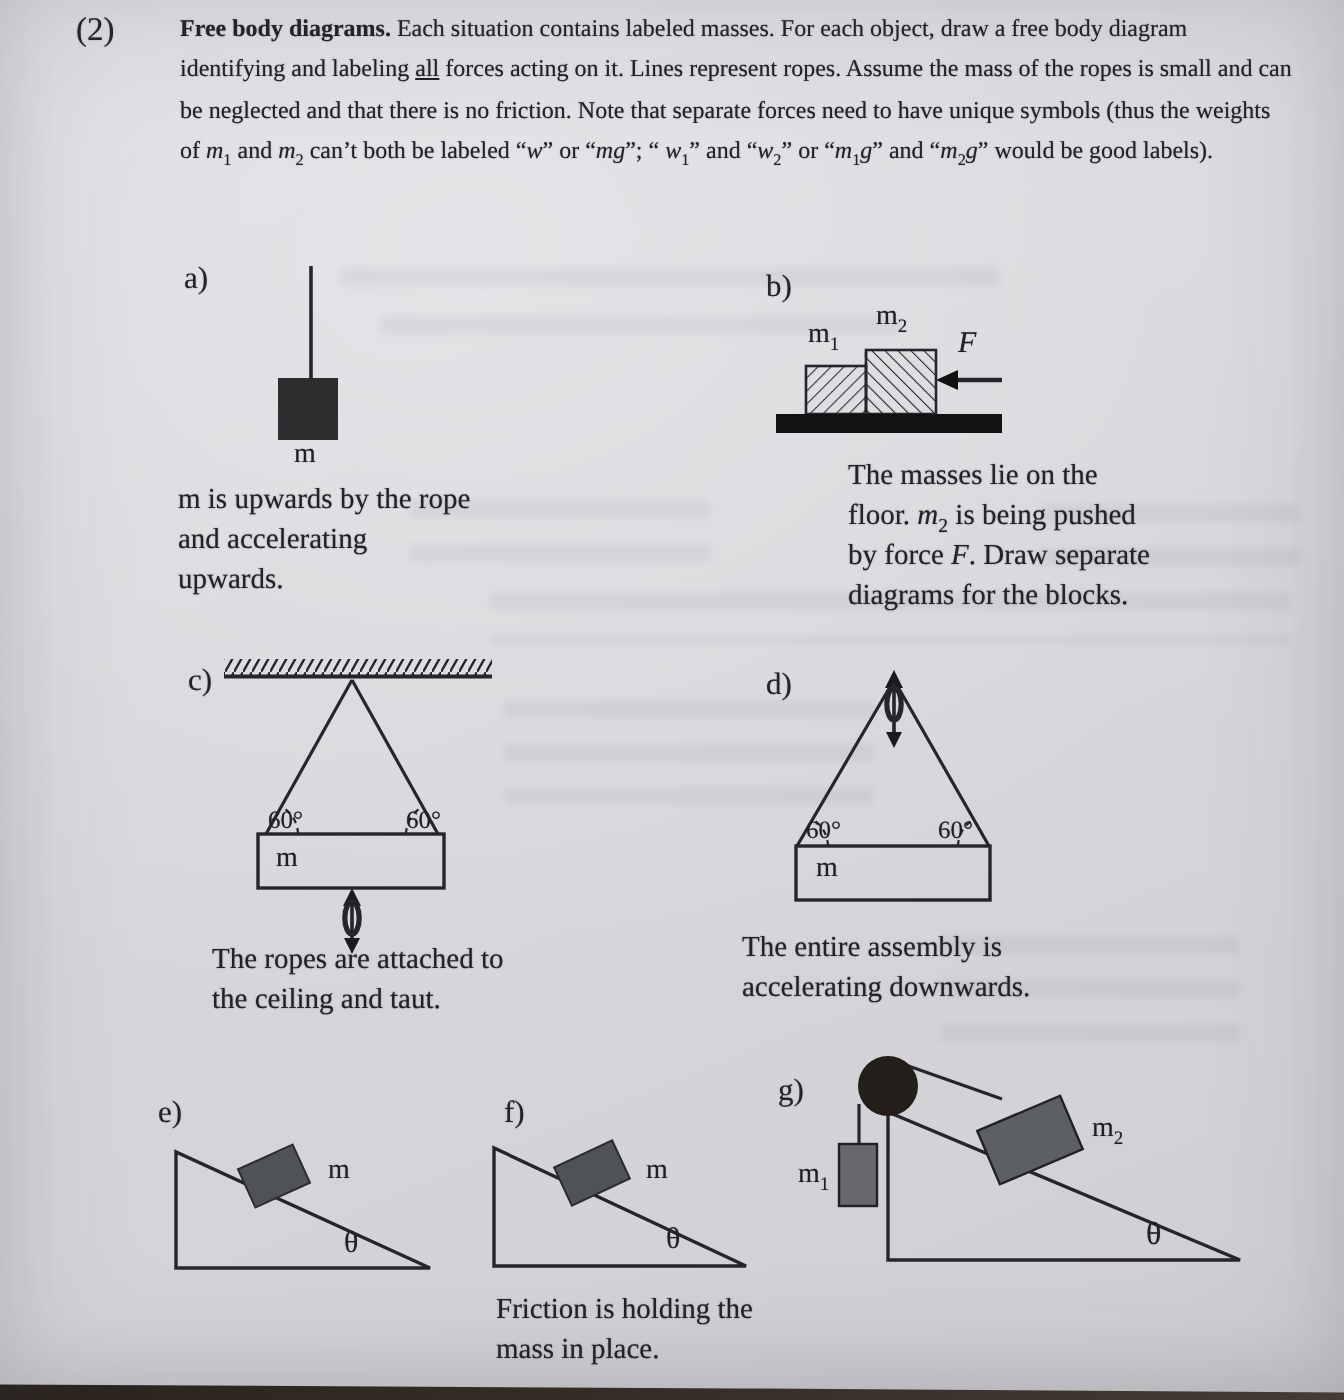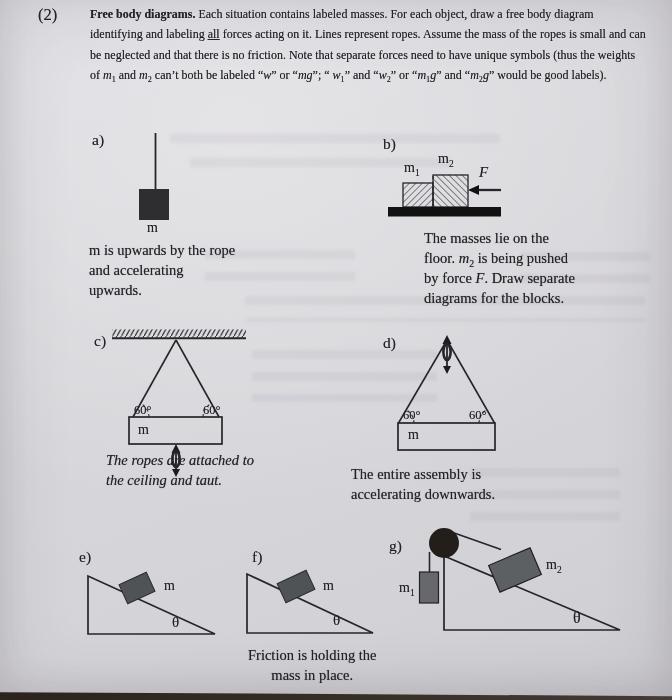--- a/index.html
+++ b/index.html
@@ -168,38 +168,38 @@
     <span class="fig-lbl it" style="left:479px;top:164px;font-size:15px;">F</span>
     <div class="caption rich" style="left:388px;top:228px;margin-left:36px;"><span>The masses lie on the
 floor. </span><span class="i">m</span><sub>2</sub><span> is being pushed
 by force </span><span class="i">F</span><span>. Draw separate
 diagrams for the blocks.</span></div>
 
     <span class="sec-label" style="left:94px;top:332px;">c)</span>
     <span class="fig-lbl" style="left:138px;top:422px;">m</span>
     <span class="fig-lbl deg" style="left:134px;top:403px;">60°</span>
     <span class="fig-lbl deg" style="left:203px;top:403px;">60°</span>
-    <div class="caption" style="left:106px;top:450px;font-style:italic;">The ropes are attached to
+    <div class="caption" style="left:106px;top:470px;">The ropes are attached to
 the ceiling and taut.</div>
 
     <span class="sec-label" style="left:383px;top:334px;">d)</span>
     <span class="fig-lbl" style="left:408px;top:427px;">m</span>
     <span class="fig-lbl deg" style="left:403px;top:408px;">60°</span>
     <span class="fig-lbl deg" style="left:469px;top:408px;">60°</span>
-    <div class="caption" style="left:351px;top:464px;">The entire assembly is
+    <div class="caption" style="left:371px;top:464px;">The entire assembly is
 accelerating downwards.</div>
 
     <span class="sec-label" style="left:79px;top:548px;">e)</span>
     <span class="fig-lbl" style="left:164px;top:578px;">m</span>
     <span class="fig-lbl theta" style="left:172px;top:614px;">θ</span>
 
     <span class="sec-label" style="left:252px;top:548px;">f)</span>
     <span class="fig-lbl" style="left:323px;top:578px;">m</span>
     <span class="fig-lbl theta" style="left:333px;top:612px;">θ</span>
-    <div class="caption" style="left:248px;top:645px;text-align:center;">Friction is holding the
+    <div class="caption" style="left:248px;top:645px;">Friction is holding the
 mass in place.</div>
 
     <span class="sec-label" style="left:389px;top:537px;">g)</span>
     <span class="fig-lbl" style="left:399px;top:580px;"><span>m</span><sub>1</sub></span>
     <span class="fig-lbl" style="left:546px;top:557px;"><span>m</span><sub>2</sub></span>
     <span class="fig-lbl theta" style="left:573px;top:609px;font-size:16px;">θ</span>
   </div>
 
   <div class="photo-edge"></div>
 </div>

